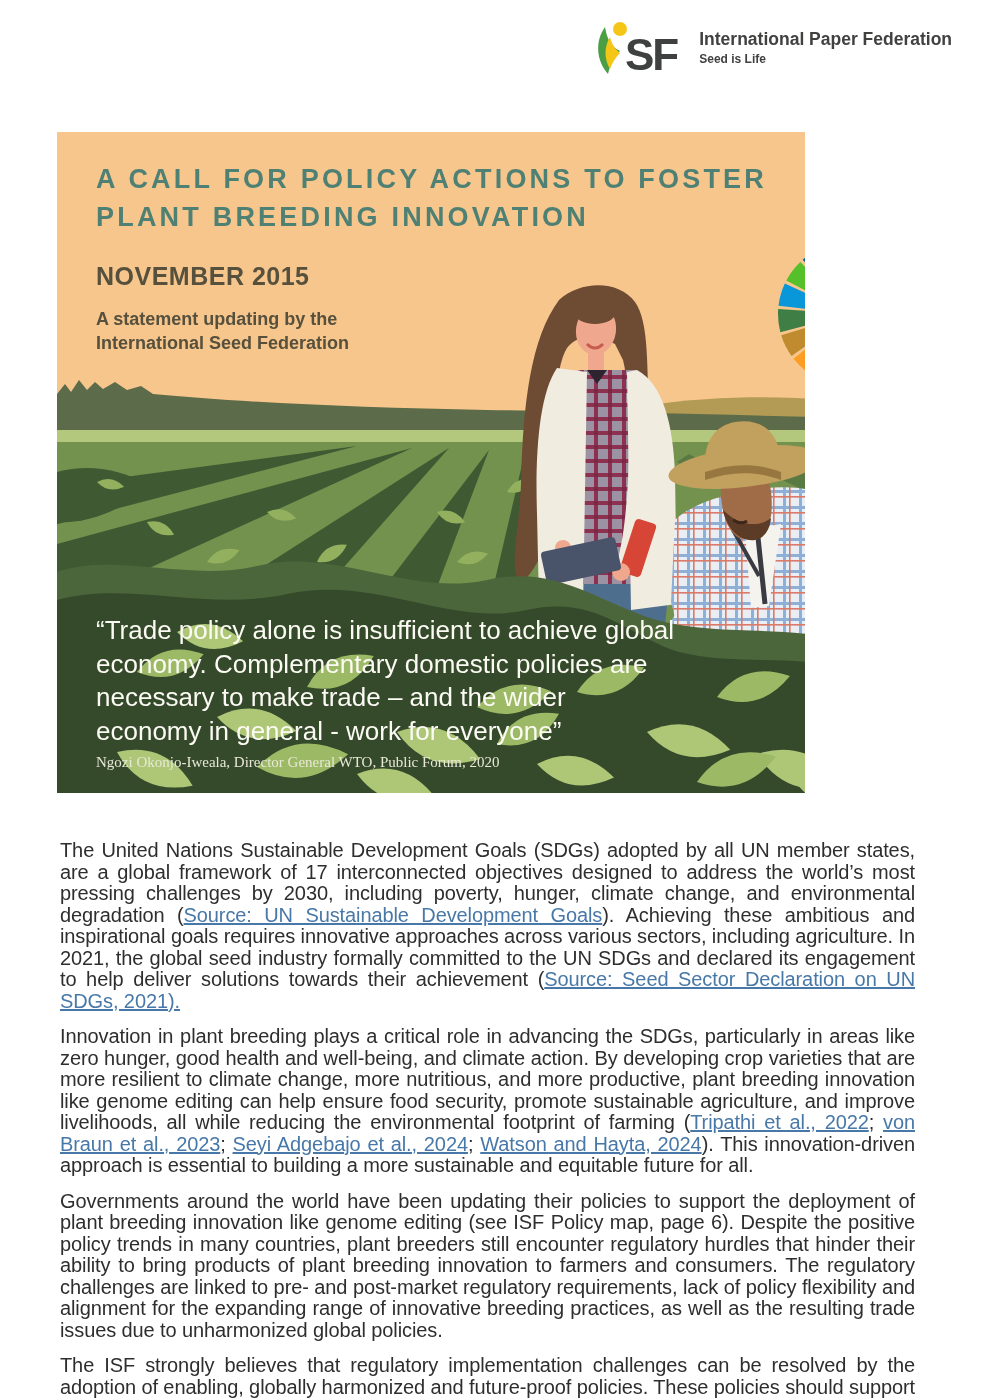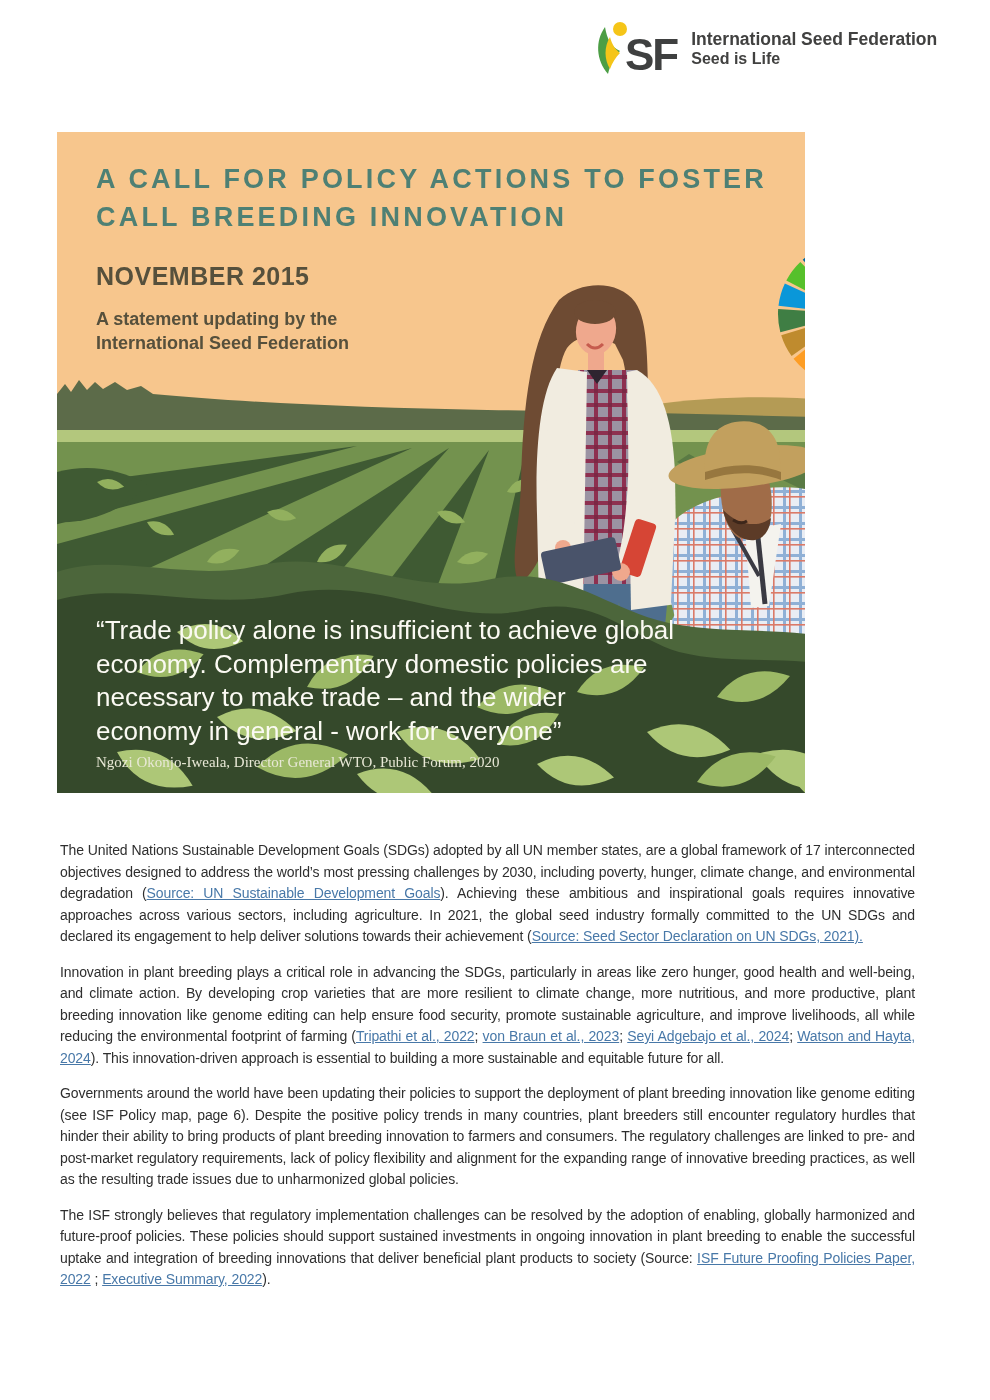--- a/index.html
+++ b/index.html
@@ -1,54 +1,54 @@
 <!DOCTYPE html>
 <html><head>
 <meta charset="utf-8">
 <style>
   html,body{margin:0;padding:0;}
   body{
     width:990px;height:1400px;position:relative;background:#ffffff;
     font-family:"Liberation Sans",sans-serif;overflow:hidden;
   }
   
-  .logo{position:absolute;left:593px;top:22px;display:flex;align-items:center;gap:8px;}
+  .logo{position:absolute;left:593px;top:22px;display:flex;align-items:center;gap:16px;}
   .logo-mark{display:flex;align-items:flex-end;}
   .logo-sf{font-size:44px;font-weight:bold;color:#3F4040;letter-spacing:-2px;line-height:0.95;margin-left:-4px;}
   .logo-text{padding-left:6px;color:#414140;}
   .logo-org{font-size:17.5px;font-weight:600;line-height:20px;}
-  .logo-tag{font-size:16px;font-weight:700;line-height:20px;}
+  .logo-tag{font-size:12px;font-weight:700;line-height:20px;}
   
   .hero{position:absolute;left:57px;top:132px;width:748px;height:661px;background:#F7C68D;overflow:hidden;}
   .hero svg.scene{position:absolute;left:0;top:0;}
   .hero-title{position:absolute;left:39px;top:28px;color:#4E8074;font-weight:bold;font-size:27px;line-height:38px;letter-spacing:3.2px;white-space:nowrap;}
   .hero-date{position:absolute;left:39px;top:130px;color:#56503C;font-weight:bold;font-size:25px;letter-spacing:0.5px;}
   .hero-statement{position:absolute;left:39px;top:175px;color:#56503C;font-weight:bold;font-size:18px;line-height:24px;width:345px;}
   .hero-quote{position:absolute;left:39px;top:482px;width:580px;color:#FBFAF3;font-family:Liberation Sans, sans-serif;font-size:26px;line-height:33.5px;}
   .hero-attrib{position:absolute;left:39px;top:622px;color:#E8E8D6;font-family:"Liberation Serif",serif;font-size:15px;}
   .sdg-wheel{position:absolute;left:718px;top:107px;}
   
   .doc-body{position:absolute;left:60px;top:840px;width:871px;color:#2E2E2E;}
-  .doc-body p{margin:0 16px 14px 0;font-size:14px;line-height:21.5px;text-align:justify;letter-spacing:-0.1px;}
+  .doc-body p{margin:0 16px 14px 0;font-size:20px;line-height:21.5px;text-align:justify;letter-spacing:-0.1px;}
   .doc-body a{color:#4878A8;text-decoration:underline;cursor:pointer;}
 </style>
 </head>
 <body>
 
 <div class="logo">
   <div class="logo-mark">
     <svg width="36" height="54" viewBox="0 0 36 54">
       <path d="M15,52 C3,38 2,19 12,5 C14,17 18,25 27,29 C20,35 17,44 15,52 Z" fill="#4C9E45"></path>
       <path d="M17,47 C11,37 11,25 17,15 C19,23 23,28 27,31 C23,35 19,41 17,47 Z" fill="#F5C518"></path>
       <ellipse cx="27" cy="7" rx="7" ry="7" fill="#F5C518"></ellipse>
     </svg>
     <span class="logo-sf">SF</span>
   </div>
   <div class="logo-text">
-    <div class="logo-org">International Seed Federation</div>
+    <div class="logo-org">International Paper Federation</div>
     <div class="logo-tag">Seed is Life</div>
   </div>
 </div>
 
 <div class="hero">
   <svg class="scene" width="877" height="661" viewBox="0 0 877 661">
     <defs>
       <pattern id="plaidW" width="14" height="14" patternUnits="userSpaceOnUse">
         <rect width="14" height="14" fill="#9B93A3"></rect>
         <rect y="5" width="14" height="4" fill="#8E3050"></rect>
@@ -167,21 +167,21 @@
         <path d="M0,0 Q28.6,-21.84 59.8,0 Q28.6,21.84 0,0 Z" fill="#8FAD5B" transform="translate(850,448) rotate(16)"></path>
         <path d="M0,0 Q26.400000000000002,-20.16 55.199999999999996,0 Q26.400000000000002,20.16 0,0 Z" fill="#8FAD5B" transform="translate(792,424) rotate(-12)"></path>
         <path d="M0,0 Q25.3,-19.32 52.9,0 Q25.3,19.32 0,0 Z" fill="#8FAD5B" transform="translate(828,380) rotate(22)"></path>
         <path d="M0,0 Q31.900000000000002,-24.36 66.69999999999999,0 Q31.900000000000002,24.36 0,0 Z" fill="#ADC777" transform="translate(120,500) rotate(8)"></path>
         <path d="M0,0 Q33,-25.2 69,0 Q33,25.2 0,0 Z" fill="#9CB966" transform="translate(440,612) rotate(-26)"></path>
       </g>
   </svg>
 
   <div class="hero-title">
     <div>A CALL FOR POLICY ACTIONS TO FOSTER</div>
-    <div>CALL BREEDING INNOVATION</div>
+    <div>PLANT BREEDING INNOVATION</div>
   </div>
   <div class="hero-date">NOVEMBER 2015</div>
   <div class="hero-statement">A statement updating by the International Seed Federation</div>
   <svg class="sdg-wheel" width="150" height="150" viewBox="0 0 150 150">
       <g id="sdg-seg">
         <path d="M76.63,3.02 A72,72 0 0 1 99.48,7.29 L87.58,40.20 A37,37 0 0 0 75.84,38.01 Z" fill="#E5243B"></path>
         <path d="M102.53,8.47 A72,72 0 0 1 122.29,20.70 L99.30,47.10 A37,37 0 0 0 89.15,40.81 Z" fill="#DDA63A"></path>
         <path d="M124.70,22.91 A72,72 0 0 1 138.71,41.45 L107.74,57.76 A37,37 0 0 0 100.54,48.23 Z" fill="#4C9F38"></path>
         <path d="M140.16,44.38 A72,72 0 0 1 146.52,66.73 L111.76,70.75 A37,37 0 0 0 108.49,59.26 Z" fill="#C5192D"></path>
         <path d="M146.83,69.98 A72,72 0 0 1 144.68,93.13 L110.81,84.32 A37,37 0 0 0 111.91,72.42 Z" fill="#FF3A21"></path>

